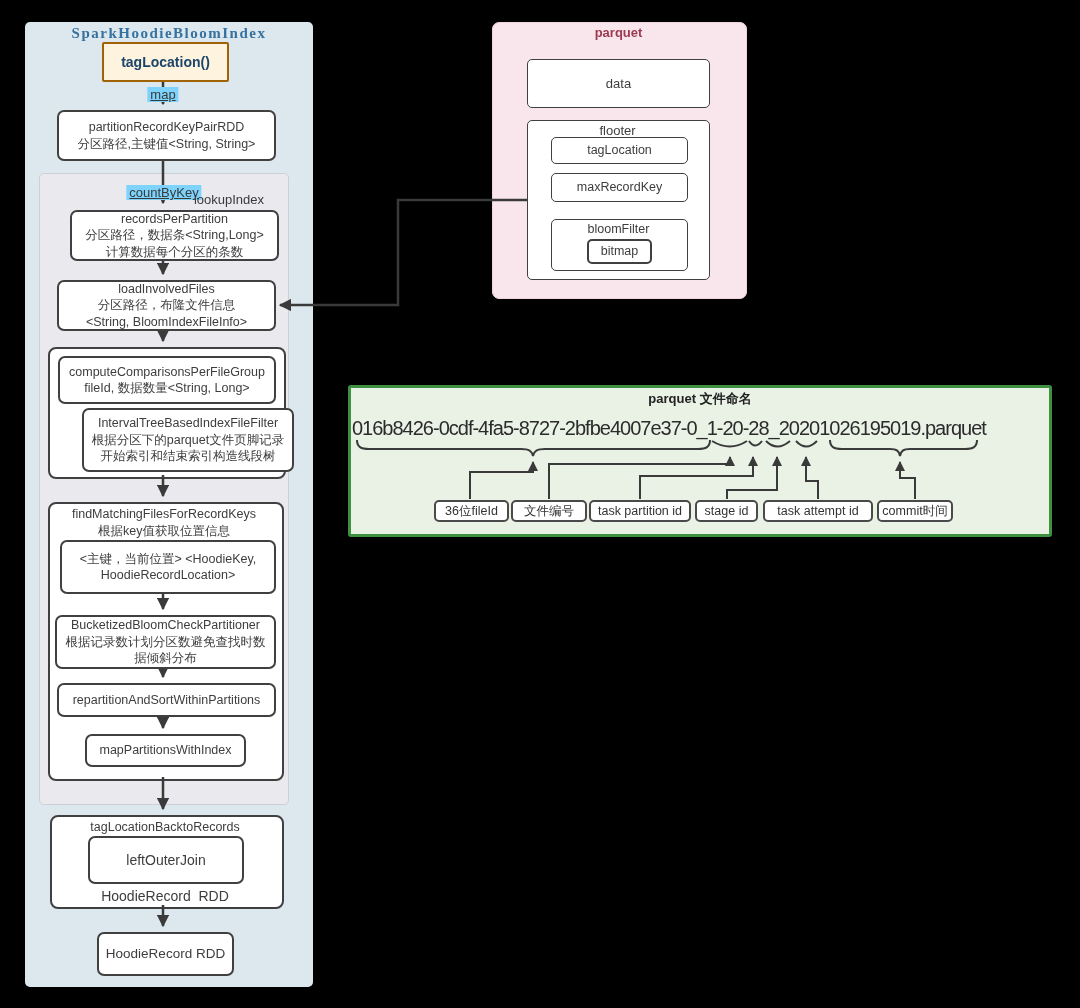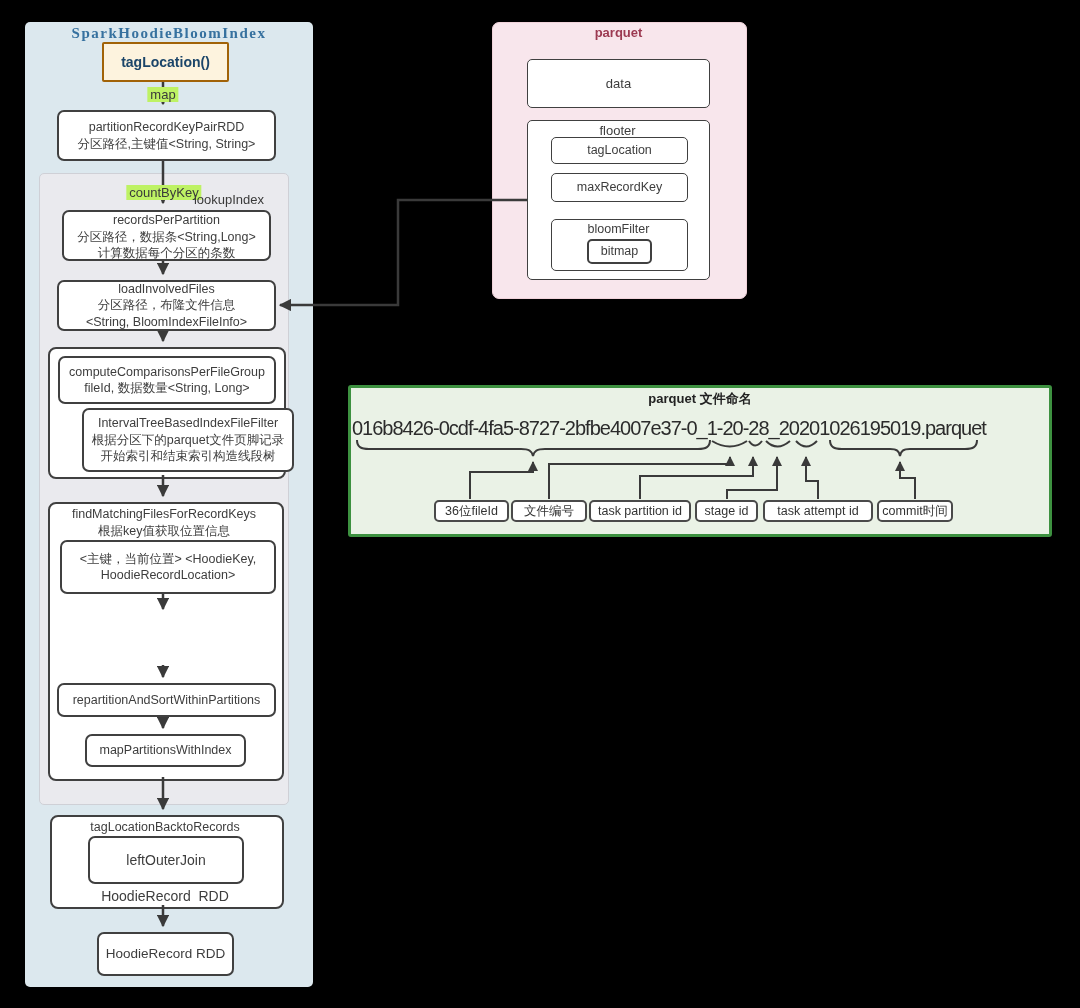--- a/index.html
+++ b/index.html
@@ -13,21 +13,21 @@
   .panel-green{background:#eaf2e6;border:3px solid #3d9140;border-radius:3px;}
   .group{position:absolute;background:#fff;border:2px solid #404040;border-radius:8px;z-index:1;}
   
   .connectors{position:absolute;left:0;top:0;z-index:2;pointer-events:none;}
   
   .wbox{position:absolute;background:#fff;border:2px solid #404040;border-radius:7px;
         display:flex;flex-direction:column;justify-content:center;align-items:center;
         text-align:center;font-size:12.5px;color:#3d3d3d;line-height:1.32;z-index:3;white-space:nowrap;}
   .thin{border-width:1.5px;border-radius:5px;}
   .chip{position:absolute;z-index:3;font-size:13px;color:#3a3a3a;transform:translateX(-50%);white-space:nowrap;}
-  .bgw{background:#bef264;padding:0 3px;}
+  .bgw{background:#7dd3fc;padding:0 3px;text-decoration:underline;}
   .htext{position:absolute;z-index:3;font-size:12.5px;color:#3d3d3d;text-align:center;line-height:1.35;white-space:nowrap;}
   .spark-title{position:absolute;z-index:3;width:288px;left:25px;top:25px;text-align:center;
         font-family:"Liberation Serif",serif;font-weight:bold;font-size:15px;letter-spacing:1.5px;color:#36719f;}
   .entry{position:absolute;z-index:3;left:102px;top:42px;width:123px;height:36px;background:#fdf3de;
         border:2px solid #a16207;border-radius:2px;display:flex;align-items:center;justify-content:center;
         font-weight:bold;font-size:14px;color:#1b4569;}
   .pq-title{position:absolute;z-index:3;left:492px;top:25px;width:253px;text-align:center;
         font-weight:bold;font-size:13px;color:#9c3a52;}
   .green-title{position:absolute;z-index:3;left:348px;top:390px;width:704px;text-align:center;
         font-weight:bold;font-size:13px;color:#222;}
@@ -90,21 +90,21 @@
   <div class="chip bgw" style="left:163px;top:87px;">map</div>
 
   <div class="wbox" style="left:57px;top:110px;width:215px;height:47px;">
     <div>partitionRecordKeyPairRDD</div>
     <div>分区路径,主键值&lt;String, String&gt;</div>
   </div>
 
   <div class="chip bgw" style="left:164px;top:176px;margin-top:9px;">countByKey</div>
   <div class="chip" style="left:229px;top:192px;">lookupIndex</div>
 
-  <div class="wbox" style="left:62px;top:210px;width:205px;height:47px;justify-content:space-between;">
+  <div class="wbox" style="left:70px;top:210px;width:205px;height:47px;">
     <div>recordsPerPartition</div>
     <div>分区路径，数据条&lt;String,Long&gt;</div>
     <div>计算数据每个分区的条数</div>
   </div>
 
   <div class="wbox" style="left:57px;top:280px;width:215px;height:47px;">
     <div>loadInvolvedFiles</div>
     <div>分区路径，布隆文件信息</div>
     <div>&lt;String, BloomIndexFileInfo&gt;</div>
   </div>
@@ -123,20 +123,25 @@
   <div class="htext" style="left:48px;top:506px;width:232px;">
     <div>findMatchingFilesForRecordKeys</div>
     <div>根据key值获取位置信息</div>
   </div>
 
   <div class="wbox" style="left:60px;top:540px;width:212px;height:50px;">
     <div>&lt;主键，当前位置&gt; &lt;HoodieKey,</div>
     <div>HoodieRecordLocation&gt;</div>
   </div>
 
+  <div class="wbox" style="left:55px;top:615px;width:217px;height:50px;">
+    <div>BucketizedBloomCheckPartitioner</div>
+    <div>根据记录数计划分区数避免查找时数</div>
+    <div>据倾斜分布</div>
+  </div>
 
   <div class="wbox" style="left:57px;top:683px;width:215px;height:30px;">
     <div>repartitionAndSortWithinPartitions</div>
   </div>
 
   <div class="wbox" style="left:85px;top:734px;width:157px;height:29px;">
     <div>mapPartitionsWithIndex</div>
   </div>
 
   <div class="htext" style="left:50px;top:819px;width:230px;">tagLocationBacktoRecords</div>

